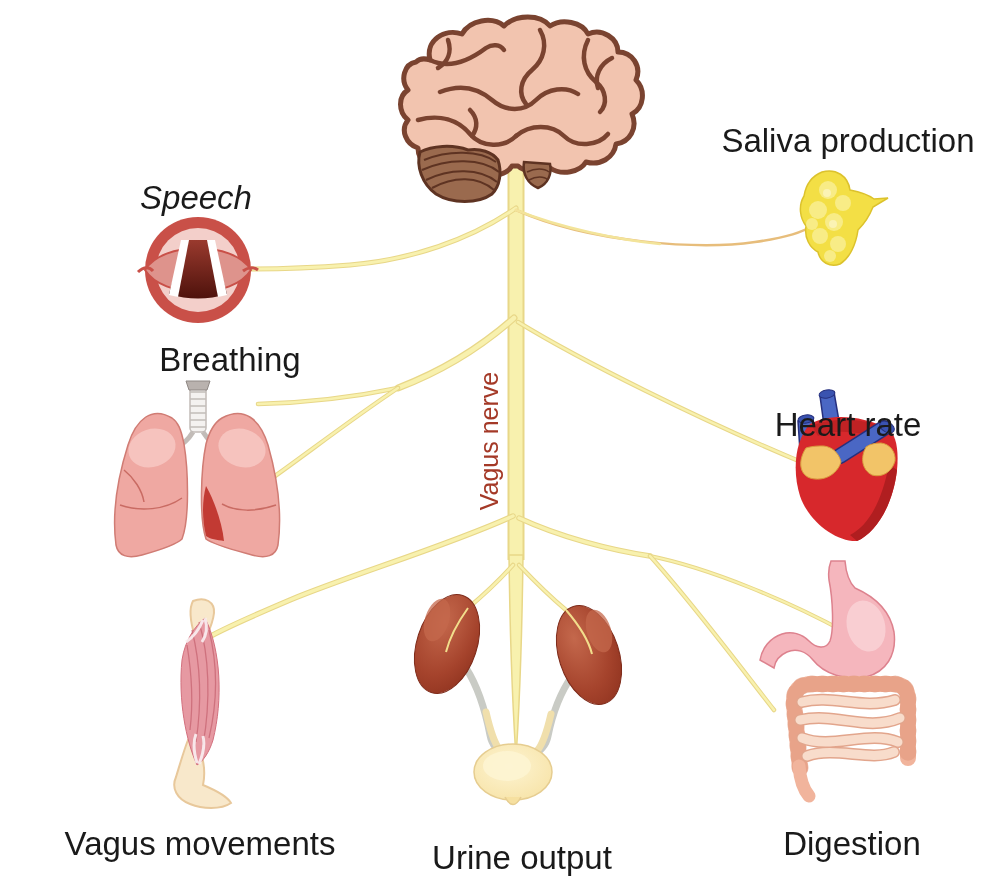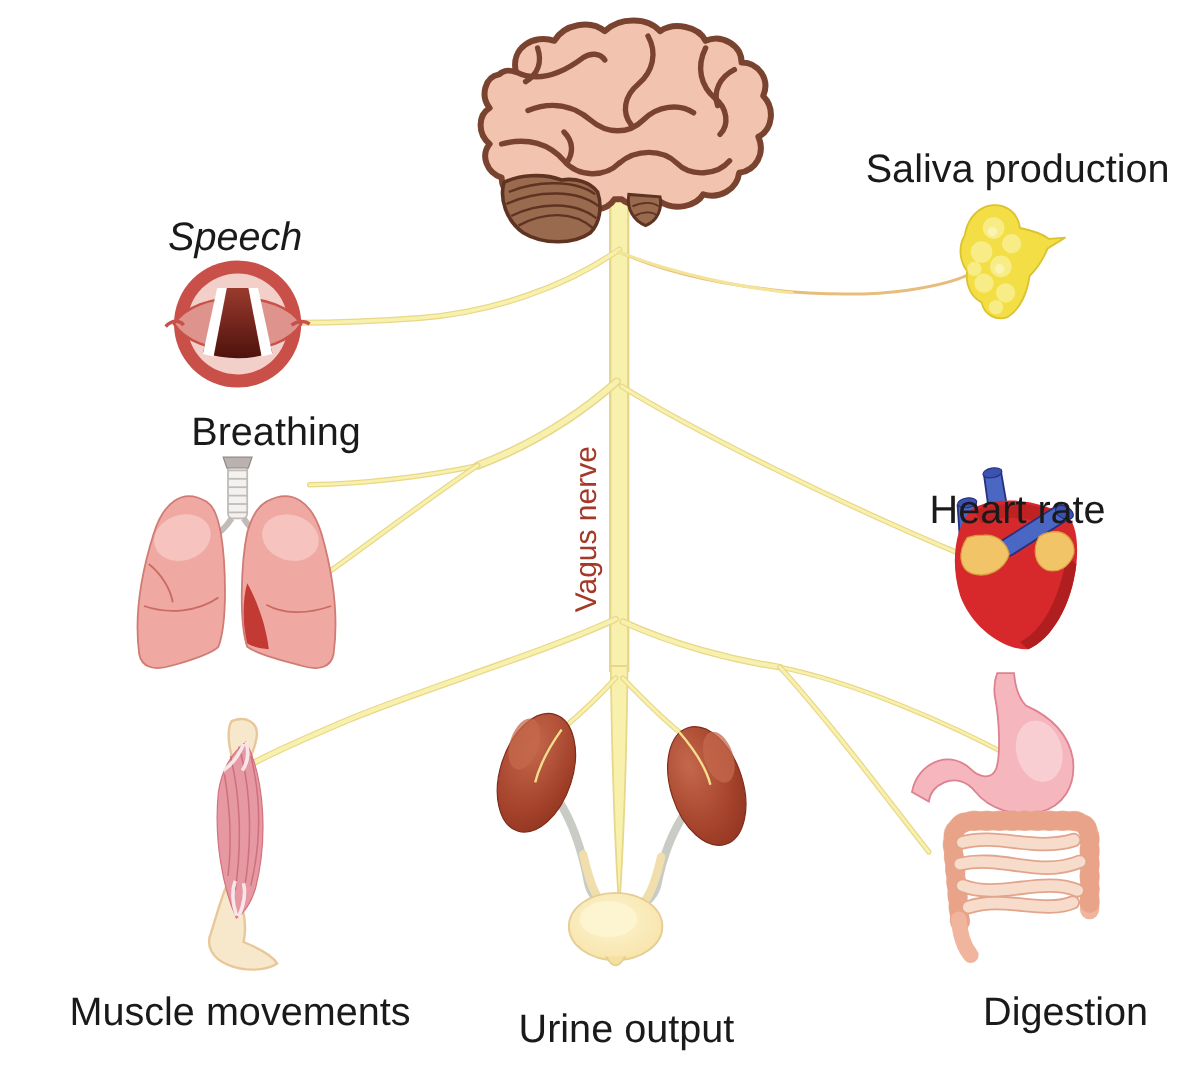--- a/index.html
+++ b/index.html
@@ -242,17 +242,17 @@
       <path d="M807,756 C836,746 870,762 894,752" stroke="#f8dccb" stroke-width="9"></path>
     </g>
   </g>
 </svg>
 
 <div class="label" style="left:196px; top:197px;font-style:italic;">Speech</div>
 <div class="label" style="left:848px; top:140px;">Saliva production</div>
 <div class="label" style="left:198px; top:359px;margin-left:32px;">Breathing</div>
 <div class="label" style="left:848px; top:388px;margin-top:36px;">Heart rate</div>
 <div class="label rotated" style="left:489px; top:441px;">Vagus nerve</div>
-<div class="label" style="left:200px; top:843px;">Muscle movements</div>
+<div class="label" style="left:200px; top:843px;">Vagus movements</div>
 <div class="label" style="left:522px; top:857px;">Urine output</div>
-<div class="label" style="left:888px; top:843px;text-align:center;">Digestion</div>
+<div class="label" style="left:852px; top:843px;text-align:center;">Digestion</div>
 
 </div>
 
 </body></html>

